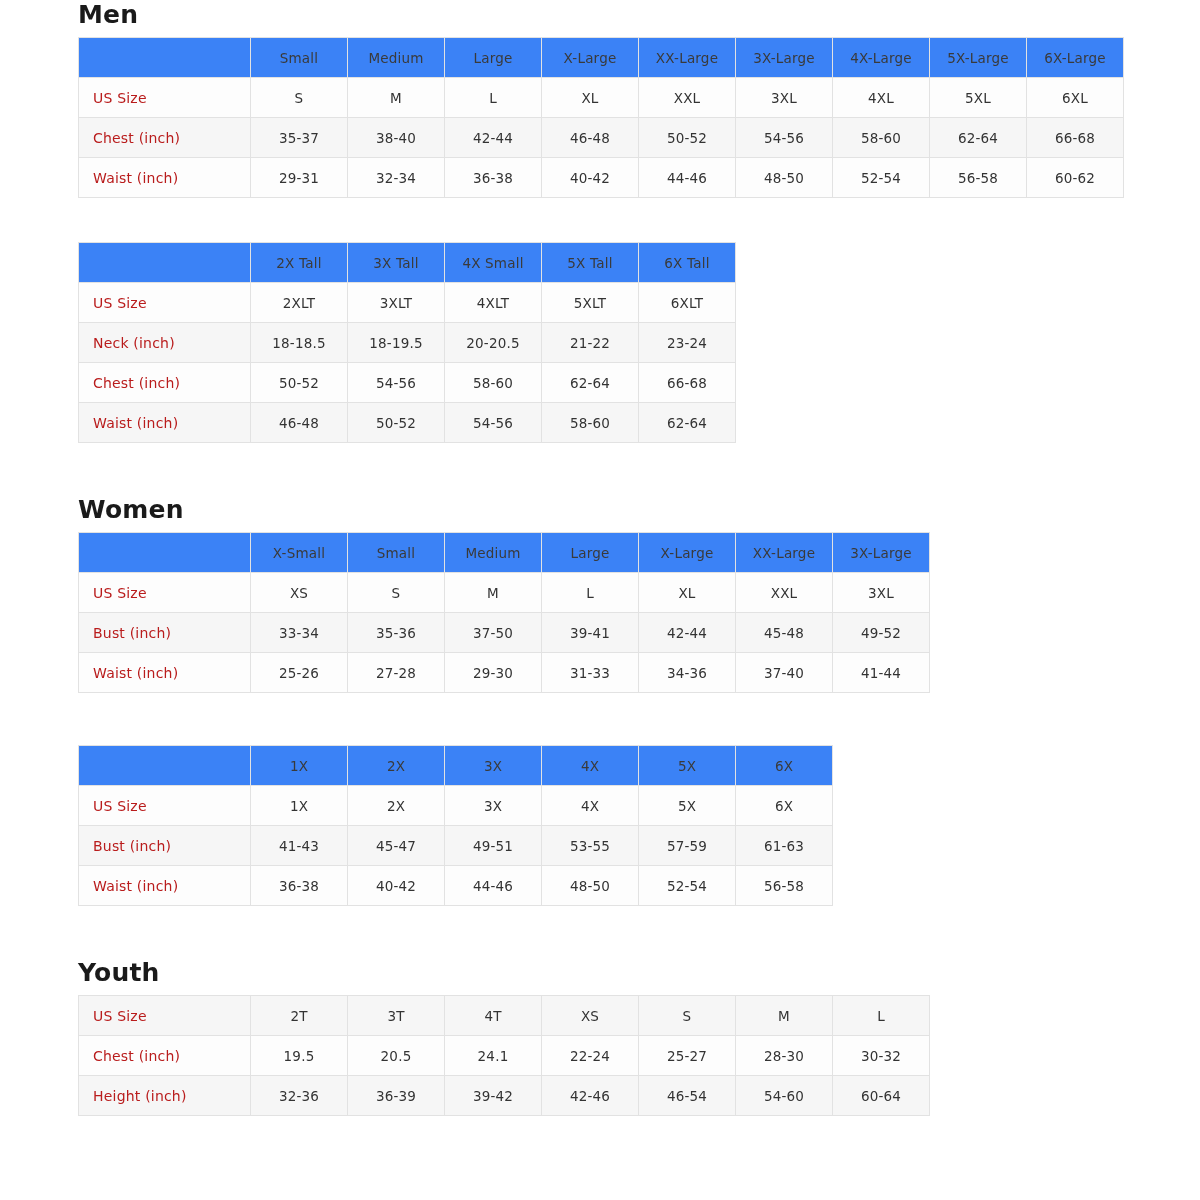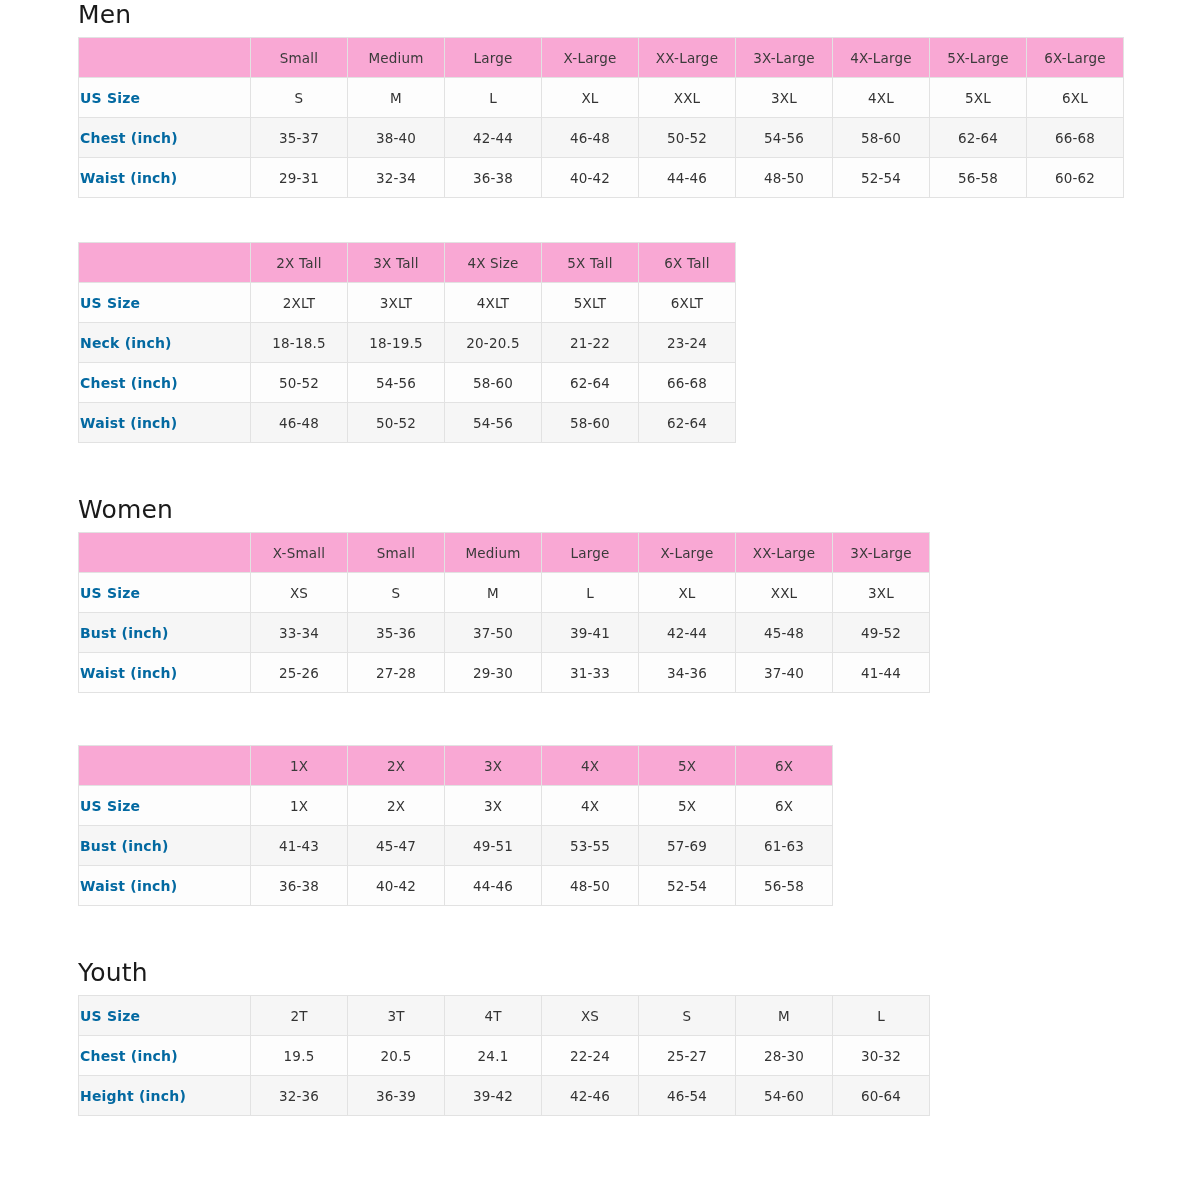--- a/index.html
+++ b/index.html
@@ -23,21 +23,21 @@
   }
   .section-header {
     display: flex;
     align-items: baseline;
     padding-left: 78px;
     margin-bottom: 8px;
   }
   .section-title {
     font-family: "DejaVu Sans", sans-serif;
     font-size: 25px;
-    font-weight: 400;
+    font-weight: 700;
     color: #1a1a1a;
     letter-spacing: 0.2px;
     text-align: center;
   }
   .section-note {
     font-family: "DejaVu Serif", serif;
     font-style: italic;
     font-size: 14.5px;
     color: #2b2b2b;
     margin-left: 16px;
@@ -60,32 +60,32 @@
     letter-spacing: 0.2px;
   }
   table.size-table tr:nth-child(odd) td {
     background: #f6f6f6;
   }
   table.size-table tr:nth-child(even) td {
     background: #fdfdfd;
   }
   table.size-table td.rowlabel {
     text-align: left;
-    padding-left: 1px;
-    font-weight: bold;
-    color: #0369a1;
+    padding-left: 14px;
+    font-weight: normal;
+    color: #b91c1c;
     font-size: 14px;
   }
   table.size-table td.corner {
     background: #f6f6f6;
   }
   table.size-table tr.head td {
     font-size: 13.5px;
     color: #3a3a3a;
-    background: #f9a8d4;
+    background: #3b82f6;
   }
   .col-label { width: 172px; }
   .col-data { width: 97px; }
   .gap-sm { height: 44px; }
   .gap-lg { height: 52px; }
   .spacer-top { height: 0px; }
 </style>
 </head>
 <body>
 
@@ -170,21 +170,21 @@
             <col class="col-data">
             <col class="col-data">
             <col class="col-data">
             <col class="col-data">
           </colgroup>
           <tbody>
             <tr class="head">
               <td class="corner"></td>
               <td>2X Tall</td>
               <td>3X Tall</td>
-              <td>4X Size</td>
+              <td>4X Small</td>
               <td>5X Tall</td>
               <td>6X Tall</td>
             </tr>
             <tr>
               <td class="rowlabel">US Size</td>
               <td>2XLT</td>
               <td>3XLT</td>
               <td>4XLT</td>
               <td>5XLT</td>
               <td>6XLT</td>
@@ -306,21 +306,21 @@
               <td>4X</td>
               <td>5X</td>
               <td>6X</td>
             </tr>
             <tr>
               <td class="rowlabel">Bust (inch)</td>
               <td>41-43</td>
               <td>45-47</td>
               <td>49-51</td>
               <td>53-55</td>
-              <td>57-69</td>
+              <td>57-59</td>
               <td>61-63</td>
             </tr>
             <tr>
               <td class="rowlabel">Waist (inch)</td>
               <td>36-38</td>
               <td>40-42</td>
               <td>44-46</td>
               <td>48-50</td>
               <td>52-54</td>
               <td>56-58</td>

